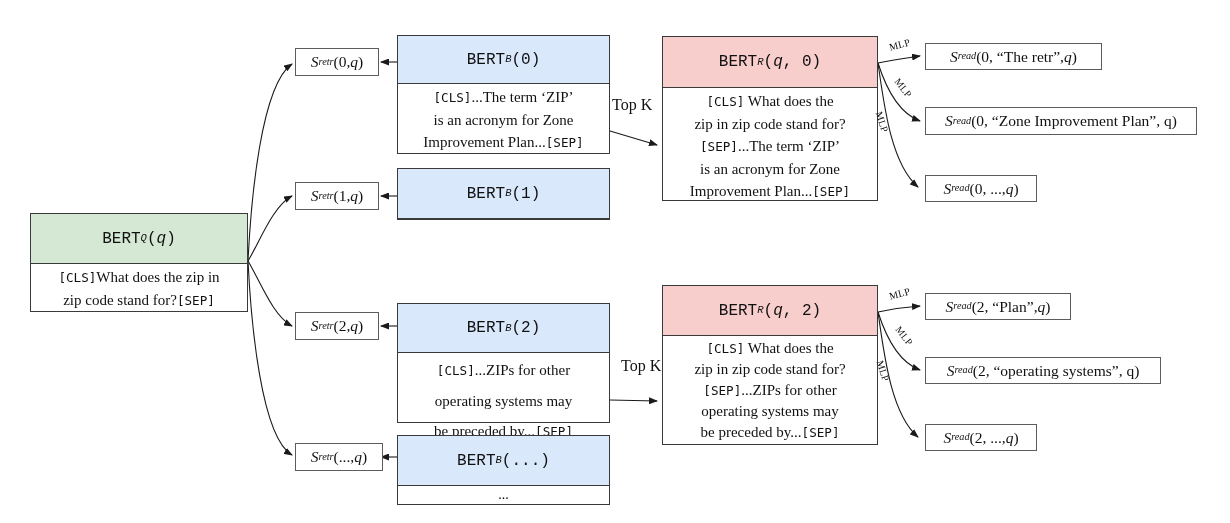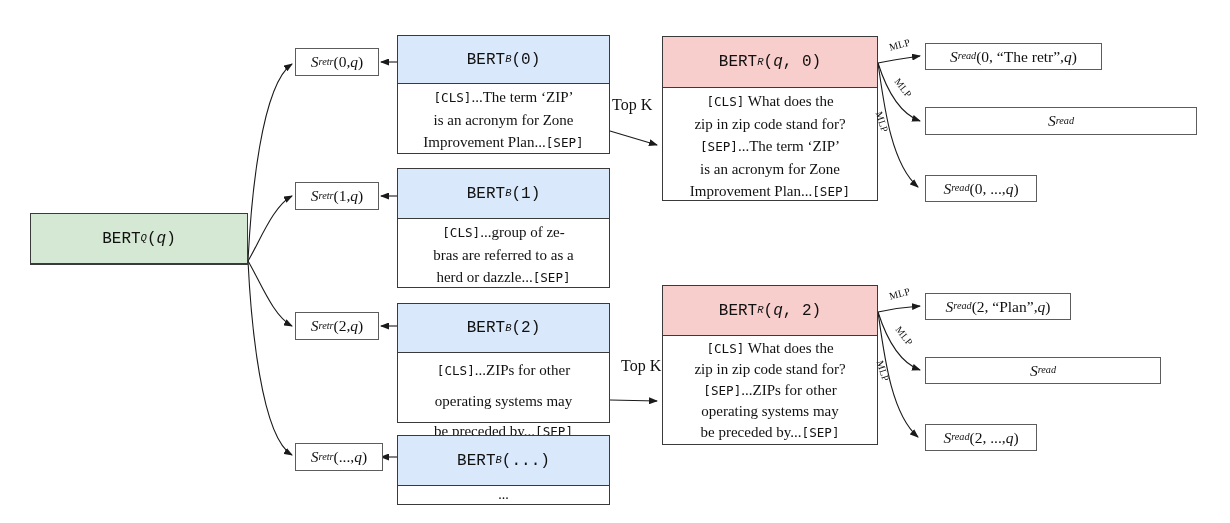--- a/index.html
+++ b/index.html
@@ -69,20 +69,21 @@
   </svg>
 
   <div class="node" style="left:30px;top:213px;width:218px">
     <div class="node-header hdr-query" style="height: 50px; background: rgb(213, 232, 212);">
         <span class="seg-rm">BERT</span>
         <span class="seg-subit">Q</span>
         <span class="seg-rm">(</span>
         <span class="seg-it">q</span>
         <span class="seg-rm">)</span>
       </div>
+    <div class="node-body" style="height:47px;line-height:22px"><span class="seg-mono">[CLS]</span><span class="seg-rm">What does the zip in</span><br><span class="seg-rm">zip code stand for?</span><span class="seg-mono">[SEP]</span></div>
   </div>
 
   <div class="score" style="left:295px;top:48px;width:84px;height:28px">
       <span class="seg-it">S</span>
       <span class="seg-subit">retr</span>
       <span class="seg-rm">(0, </span>
       <span class="seg-it">q</span>
       <span class="seg-rm">)</span>
     </div>
   <div class="score" style="left:295px;top:182px;width:84px;height:28px">
@@ -114,21 +115,20 @@
         <span class="seg-rm">(0)</span>
       </div>
     <div class="node-body" style="height:69px;line-height:22px"><span class="seg-mono">[CLS]</span><span class="seg-rm">...The term ‘ZIP’</span><br><span class="seg-rm">is an acronym for Zone</span><br><span class="seg-rm">Improvement Plan...</span><span class="seg-mono">[SEP]</span></div>
   </div>
   <div class="node" style="left:397px;top:168px;width:213px">
     <div class="node-header hdr-block" style="height: 50px; background: rgb(218, 232, 252);">
         <span class="seg-rm">BERT</span>
         <span class="seg-subit">B</span>
         <span class="seg-rm">(1)</span>
       </div>
-    <div class="node-body" style="height:68px;line-height:22px"><span class="seg-mono">[CLS]</span><span class="seg-rm">...group of ze-</span><br><span class="seg-rm">bras are referred to as a</span><br><span class="seg-rm">herd or dazzle...</span><span class="seg-mono">[SEP]</span></div>
   </div>
   <div class="node" style="left:397px;top:303px;width:213px">
     <div class="node-header hdr-block" style="height: 49px; background: rgb(218, 232, 252);">
         <span class="seg-rm">BERT</span>
         <span class="seg-subit">B</span>
         <span class="seg-rm">(2)</span>
       </div>
     <div class="node-body" style="height:69px;line-height:30px"><span class="seg-mono">[CLS]</span><span class="seg-rm">...ZIPs for other</span><br><span class="seg-rm">operating systems may</span><br><span class="seg-rm">be preceded by...</span><span class="seg-mono">[SEP]</span></div>
   </div>
   <div class="node" style="left:397px;top:435px;width:213px">
@@ -174,38 +174,40 @@
   <div class="score" style="left:925px;top:43px;width:177px;height:27px">
       <span class="seg-it">S</span>
       <span class="seg-subit">read</span>
       <span class="seg-rm">(0, “The retr”, </span>
       <span class="seg-it">q</span>
       <span class="seg-rm">)</span>
     </div>
   <div class="score" style="left:925px;top:107px;width:272px;height:28px">
       <span class="seg-it">S</span>
       <span class="seg-subit">read</span>
+      <span class="seg-rm">(0, “Zone Improvement Plan”, q)</span>
     </div>
   <div class="score" style="left:925px;top:175px;width:112px;height:27px">
       <span class="seg-it">S</span>
       <span class="seg-subit">read</span>
       <span class="seg-rm">(0, ..., </span>
       <span class="seg-it">q</span>
       <span class="seg-rm">)</span>
     </div>
   <div class="score" style="left:925px;top:293px;width:146px;height:27px">
       <span class="seg-it">S</span>
       <span class="seg-subit">read</span>
       <span class="seg-rm">(2, “Plan”, </span>
       <span class="seg-it">q</span>
       <span class="seg-rm">)</span>
     </div>
   <div class="score" style="left:925px;top:357px;width:236px;height:27px">
       <span class="seg-it">S</span>
       <span class="seg-subit">read</span>
+      <span class="seg-rm">(2, “operating systems”, q)</span>
     </div>
   <div class="score" style="left:925px;top:424px;width:112px;height:27px">
       <span class="seg-it">S</span>
       <span class="seg-subit">read</span>
       <span class="seg-rm">(2, ..., </span>
       <span class="seg-it">q</span>
       <span class="seg-rm">)</span>
     </div>
 
 </div>

